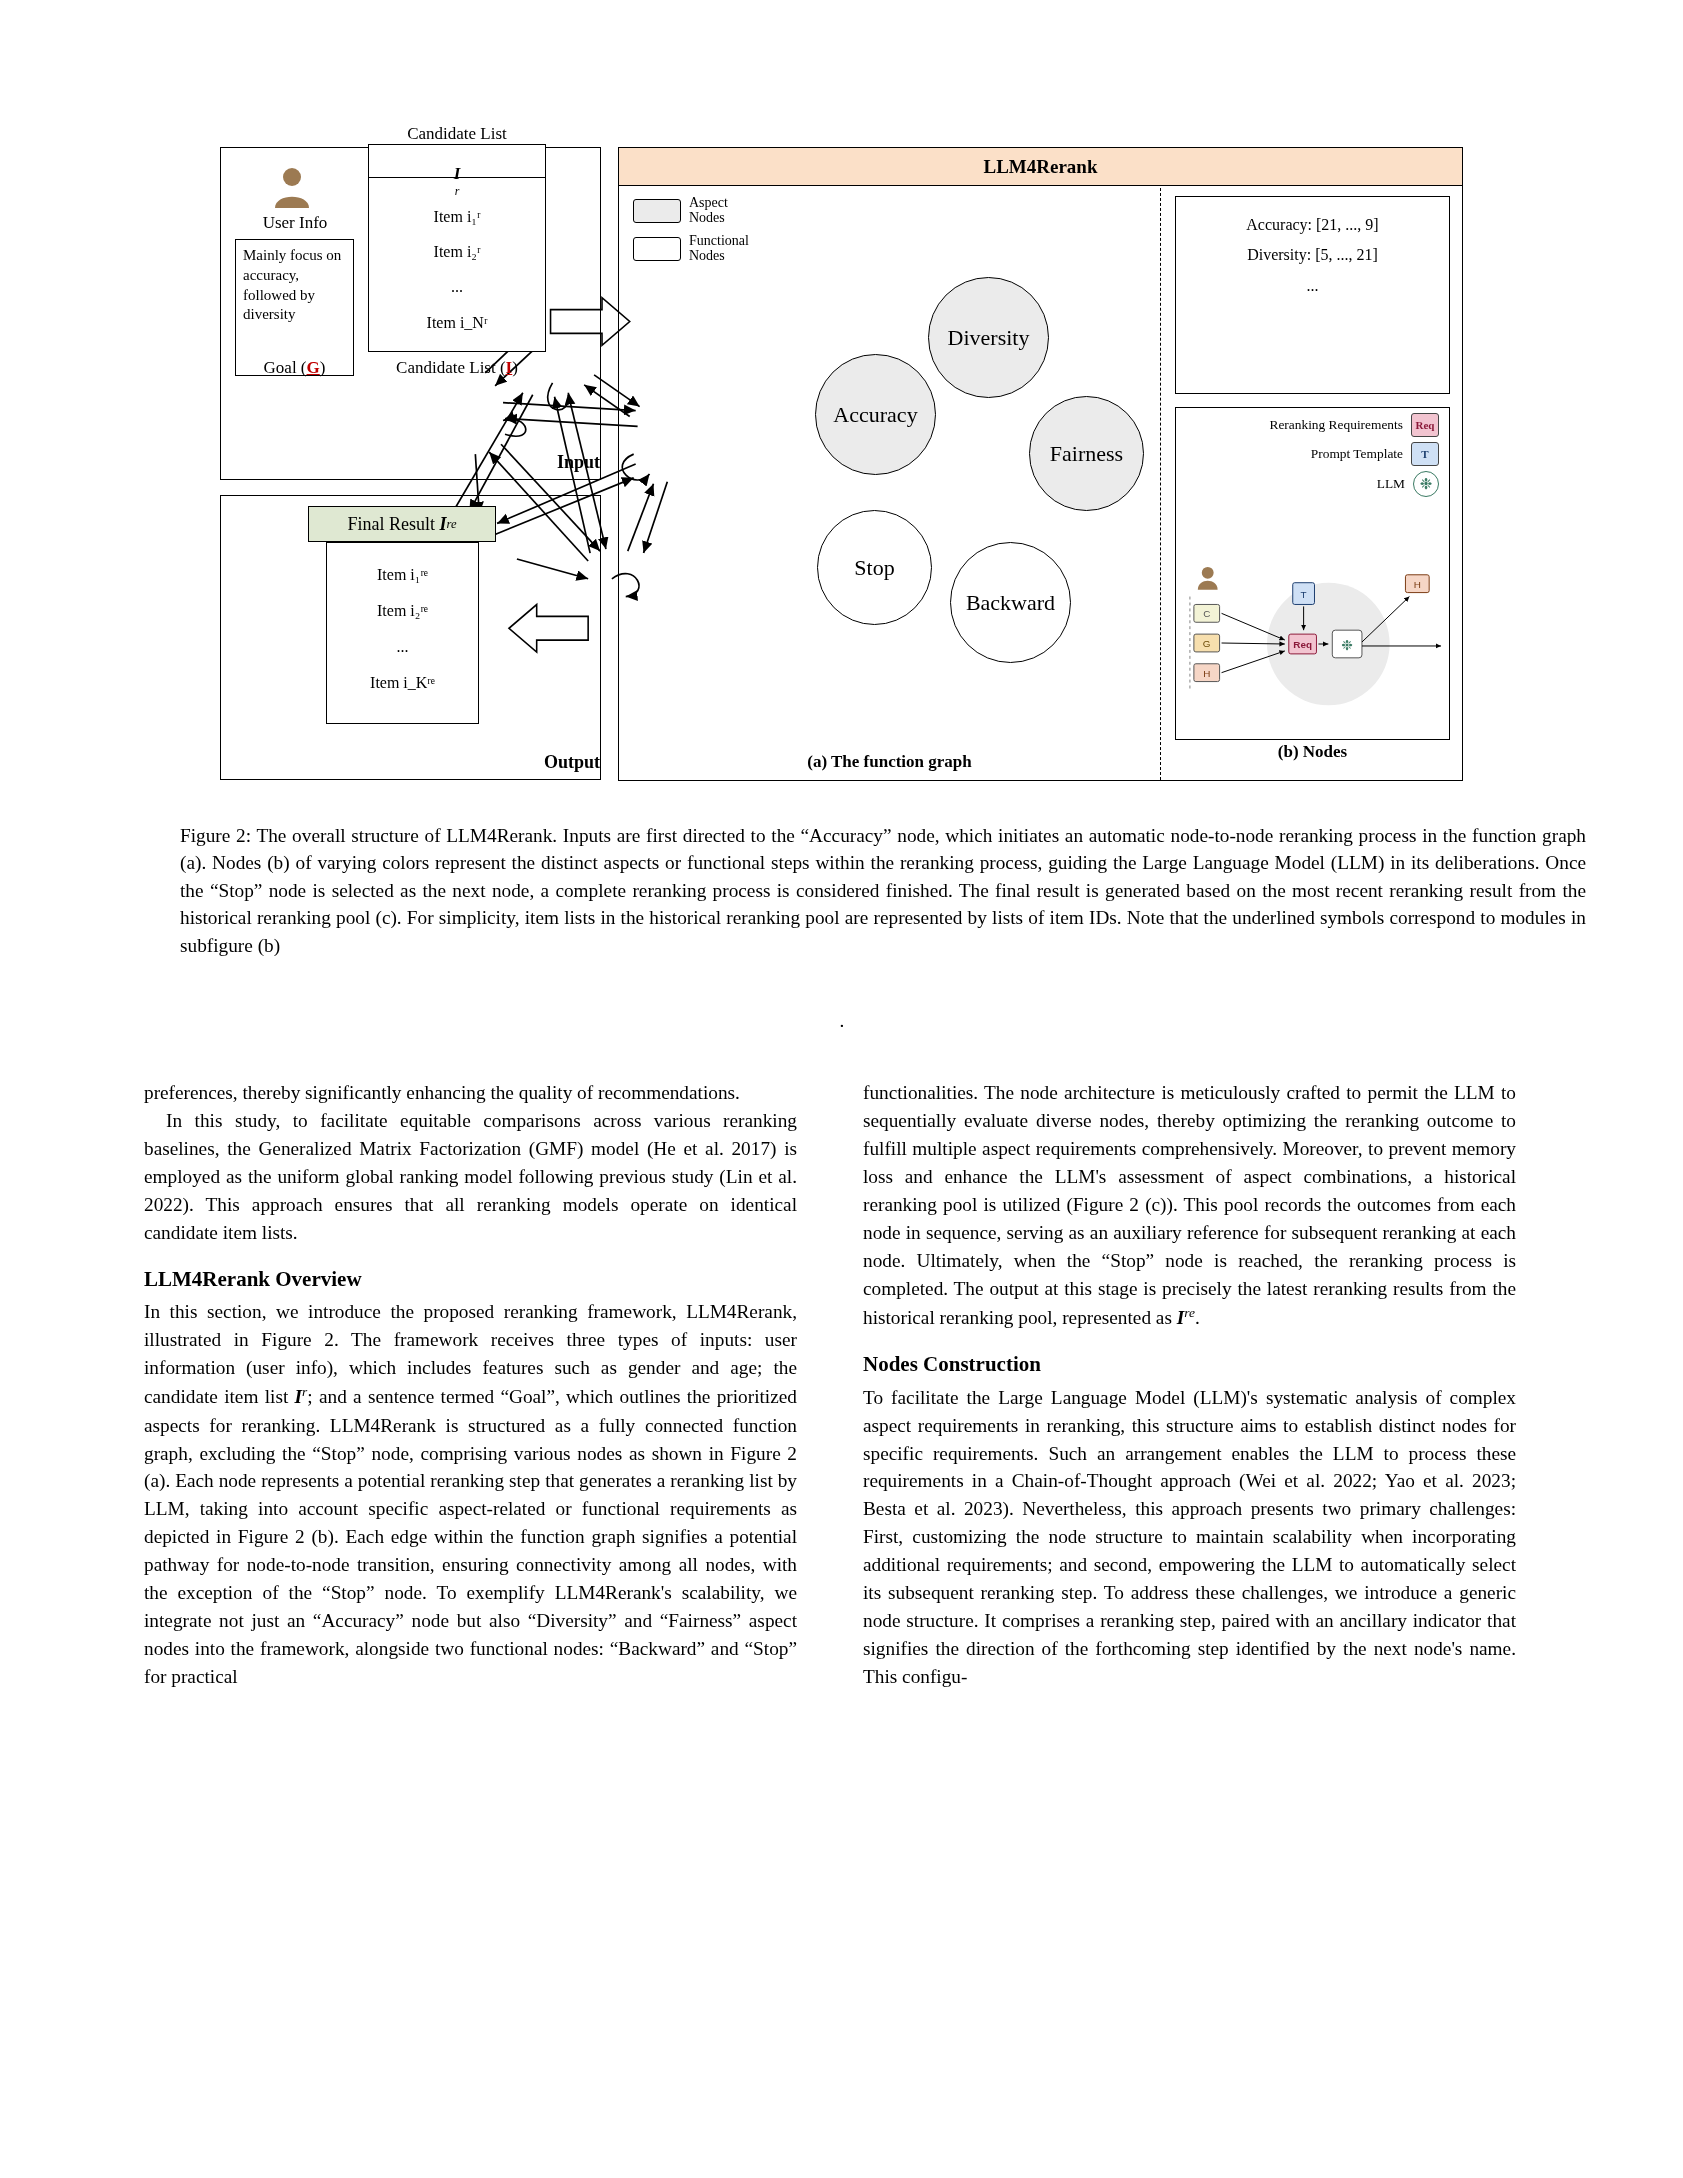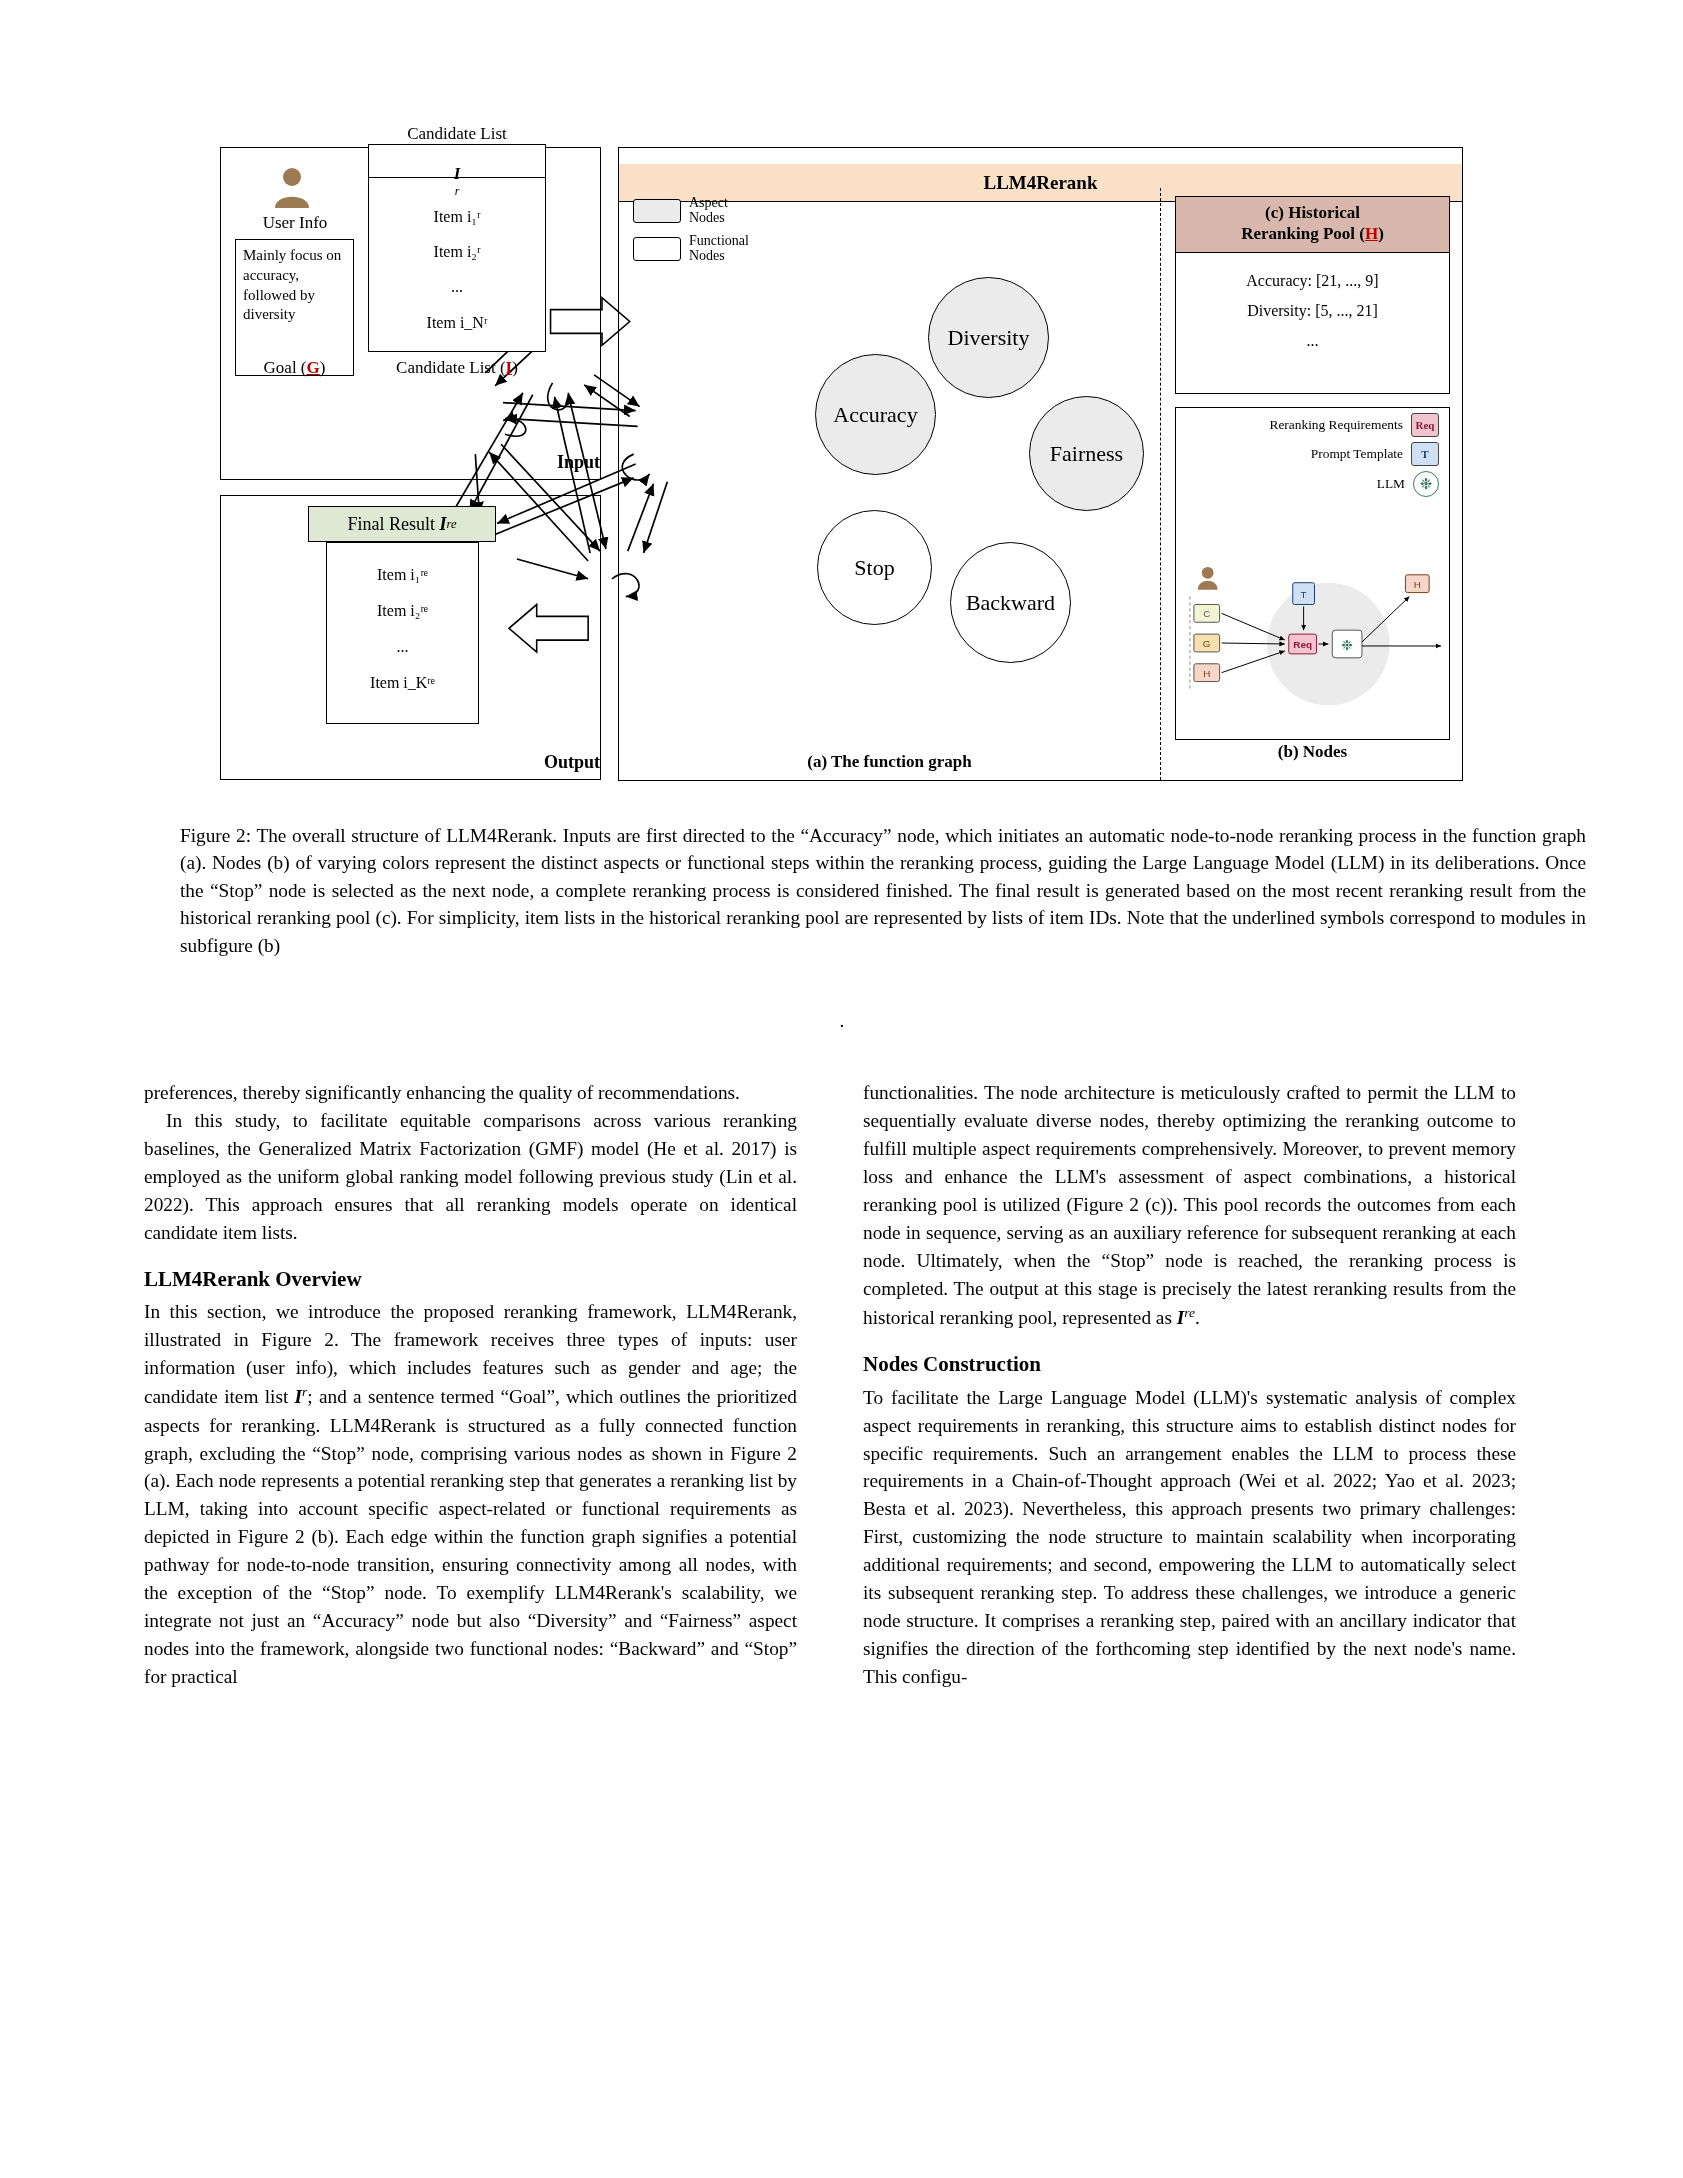--- a/index.html
+++ b/index.html
@@ -22,21 +22,21 @@
   .fig-box { position:absolute; box-sizing:border-box; border:1.5px solid #000; }
 
   
   .input-box { left:0; top:0; width:381px; height:333px; }
   .output-box { left:0; top:348px; width:381px; height:285px; }
 
   
   .right-box { left:398px; top:0; width:845px; height:634px; }
 
   .llm4rerank-header {
-    position:absolute; left:0; top:16px; width:100%; height:38px;
+    position:absolute; left:0; top:0; width:100%; height:38px;
     background:#fbe0c8; border-bottom:1.5px solid #000;
     display:flex; align-items:center; justify-content:center;
     font-weight:bold; font-size:19px;
     box-sizing:border-box;
     text-align:center;
   }
 
   .legend { position:absolute; left:14px; top:48px; width:178px; }
   .legend-row { display:flex; align-items:center; margin-bottom:9px; }
   .legend-swatch {
@@ -289,24 +289,20 @@
       <div class="node aspect" style="left:309px; top:129px; width:121px; height:121px;">Diversity</div>
       <div class="node aspect" style="left:410px; top:248px; width:115px; height:115px;">Fairness</div>
       <div class="node" style="left:198px; top:362px; width:115px; height:115px;">Stop</div>
       <div class="node" style="left:331px; top:394px; width:121px; height:121px;">Backward</div>
 
       <div class="graph-caption" style="left:0; width:541px;">(a) The function graph</div>
 
       <div class="dashed-div"></div>
 
       <div class="hist-pool">
-        <div class="hist-head">
-          <div>(c) Historical</div>
-          <div><span>Reranking Pool (</span><span class="underline-red">H</span><span>)</span></div>
-        </div>
         <div class="hist-body">
           <div>Accuracy: [21, ..., 9]</div>
           <div>Diversity: [5, ..., 21]</div>
           <div>...</div>
         </div>
       </div>
 
       <div class="nodes-box">
         <div class="nb-row">
           <span class="lbl">Reranking Requirements</span>

